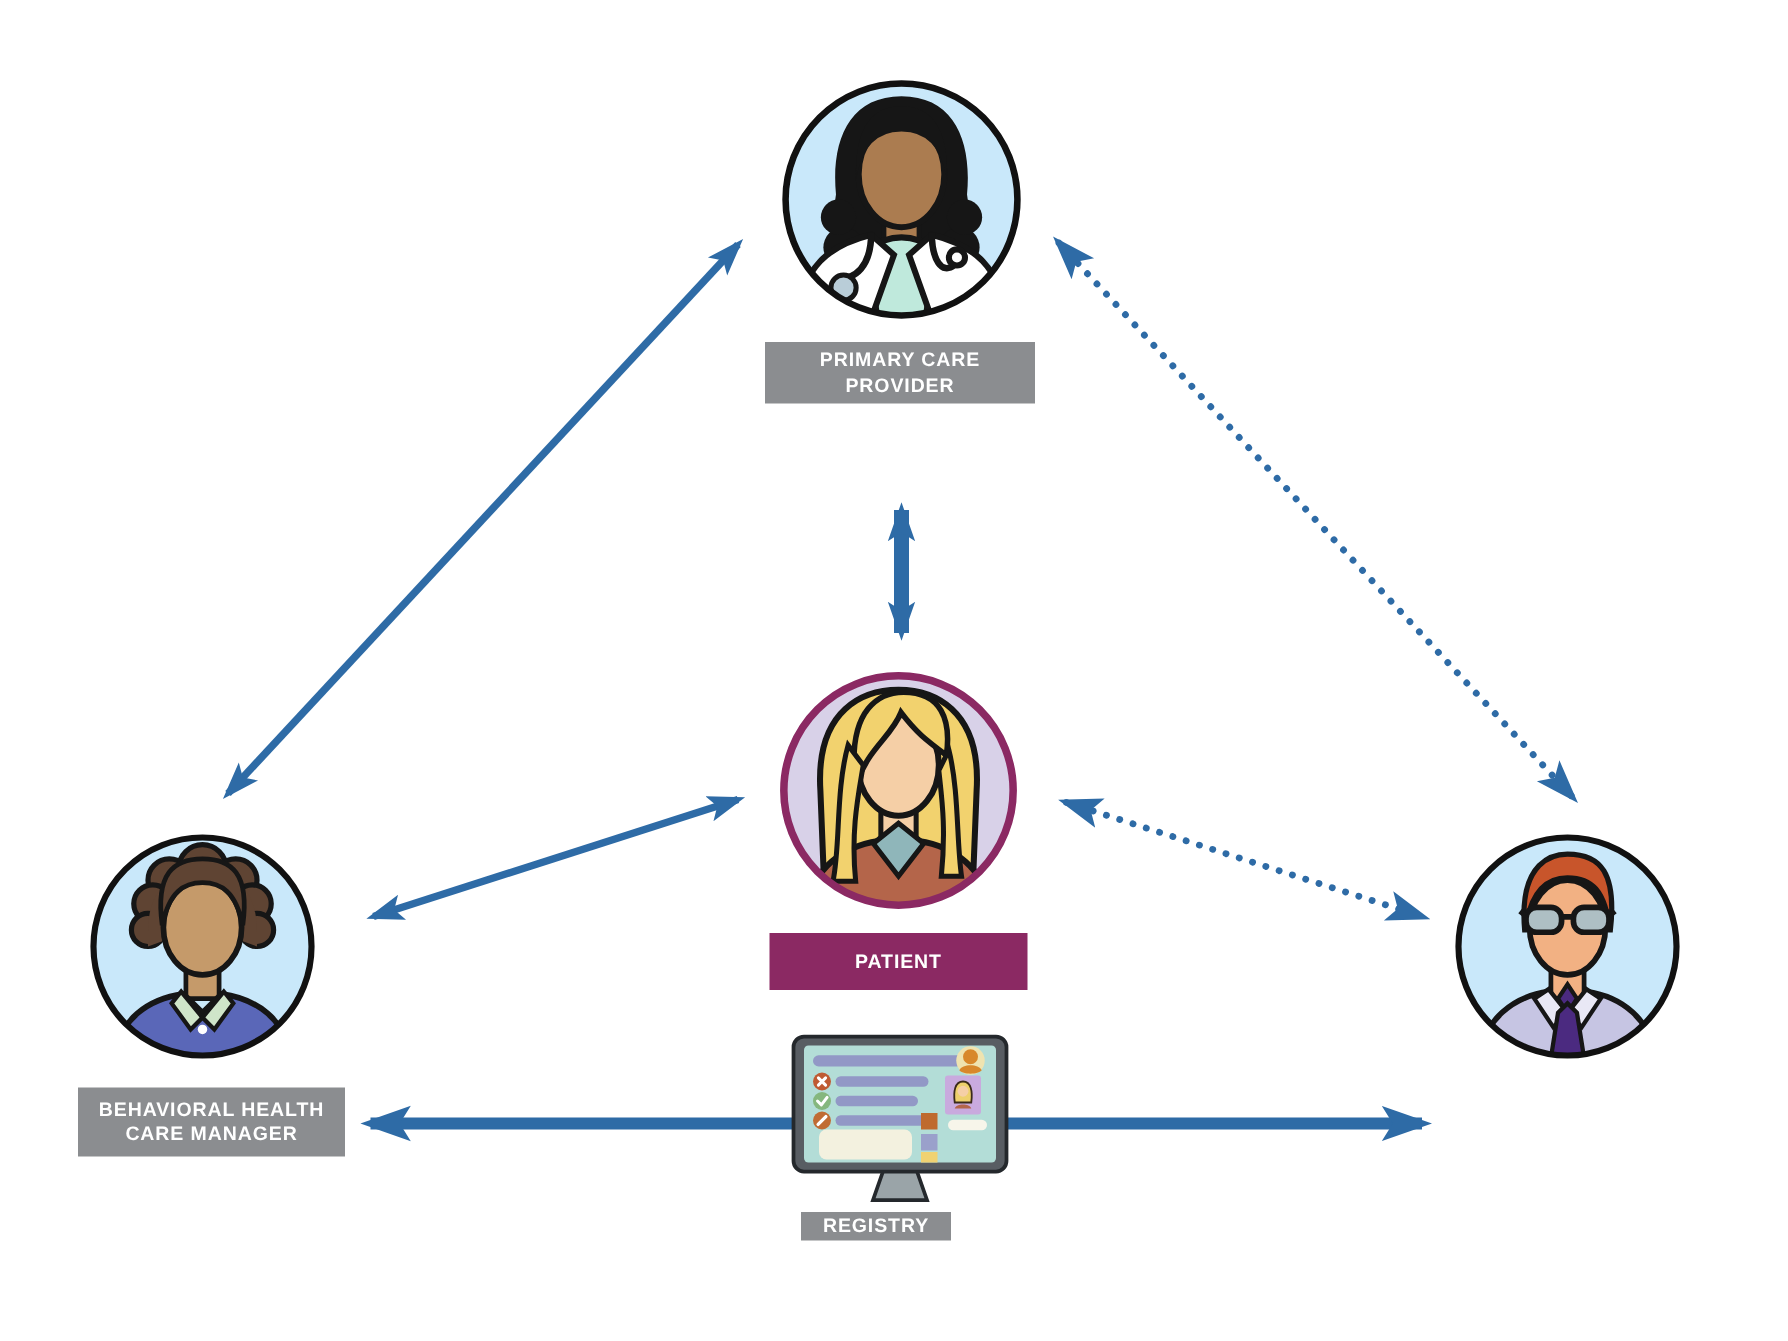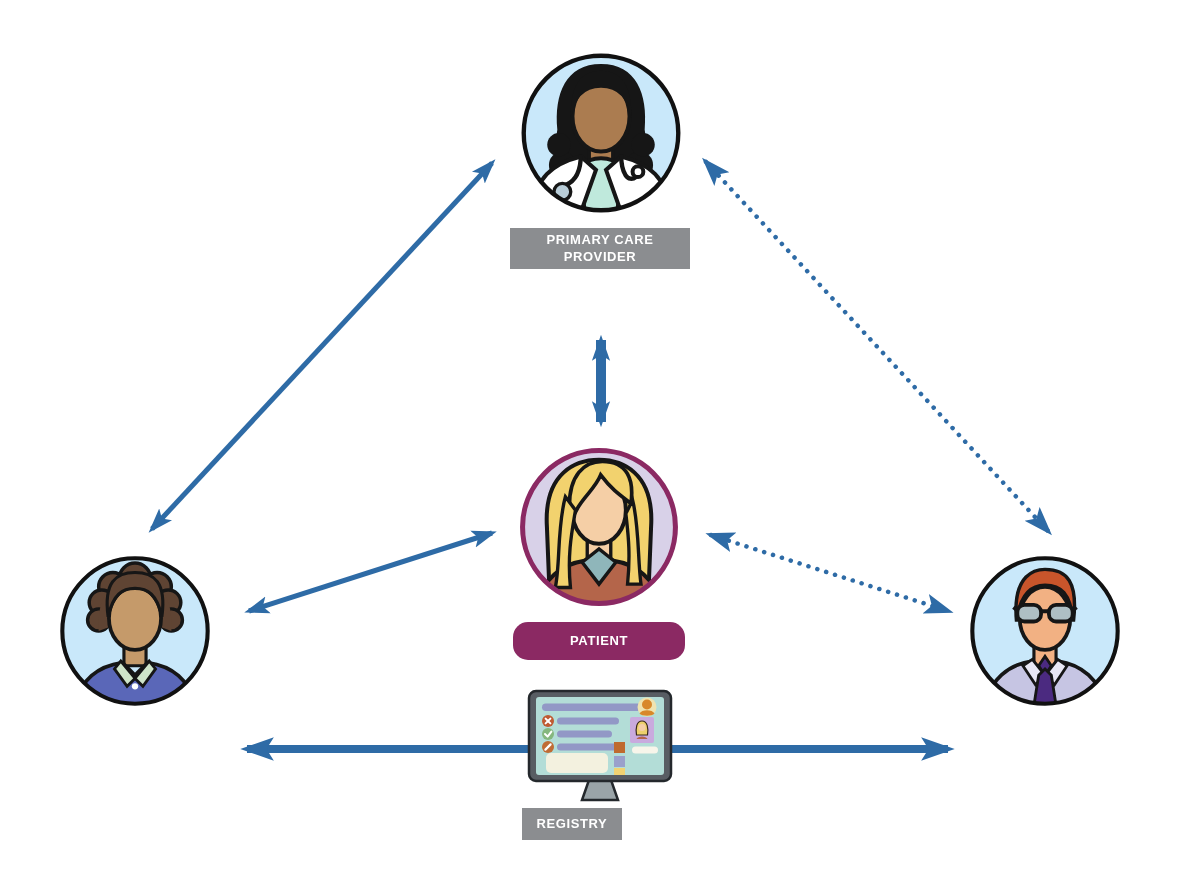--- a/index.html
+++ b/index.html
@@ -187,23 +187,27 @@
       <rect x="88" y="80" width="11" height="7" fill="#f0d272"></rect>
       <rect x="20" y="65" width="62" height="20" rx="5" fill="#f3f1df"></rect>
     </svg>
   </figure>
 
   <div class="label" style="left:510px;top:228px;width:180px;height:41px;">
     <span>PRIMARY CARE</span>
     <span>PROVIDER</span>
   </div>
 
-  <div class="label plum" style="left:513px;top:622px;width:172px;height:38px;border-radius:15px;">
+  <div class="label plum" style="left:513px;top:622px;width:172px;height:38px;">
     <span>PATIENT</span>
   </div>
 
-
-
-  <div class="label" style="left:522px;top:808px;width:100px;height:32px;">
+  <div class="label" style="left:52px;top:725px;width:178px;height:46px;">
+    <span>BEHAVIORAL HEALTH</span>
+    <span>CARE MANAGER</span>
+  </div>
+
+
+  <div class="label" style="left:534px;top:808px;width:100px;height:19px;">
     <span>REGISTRY</span>
   </div>
 
 </div>
 
 </body></html>

